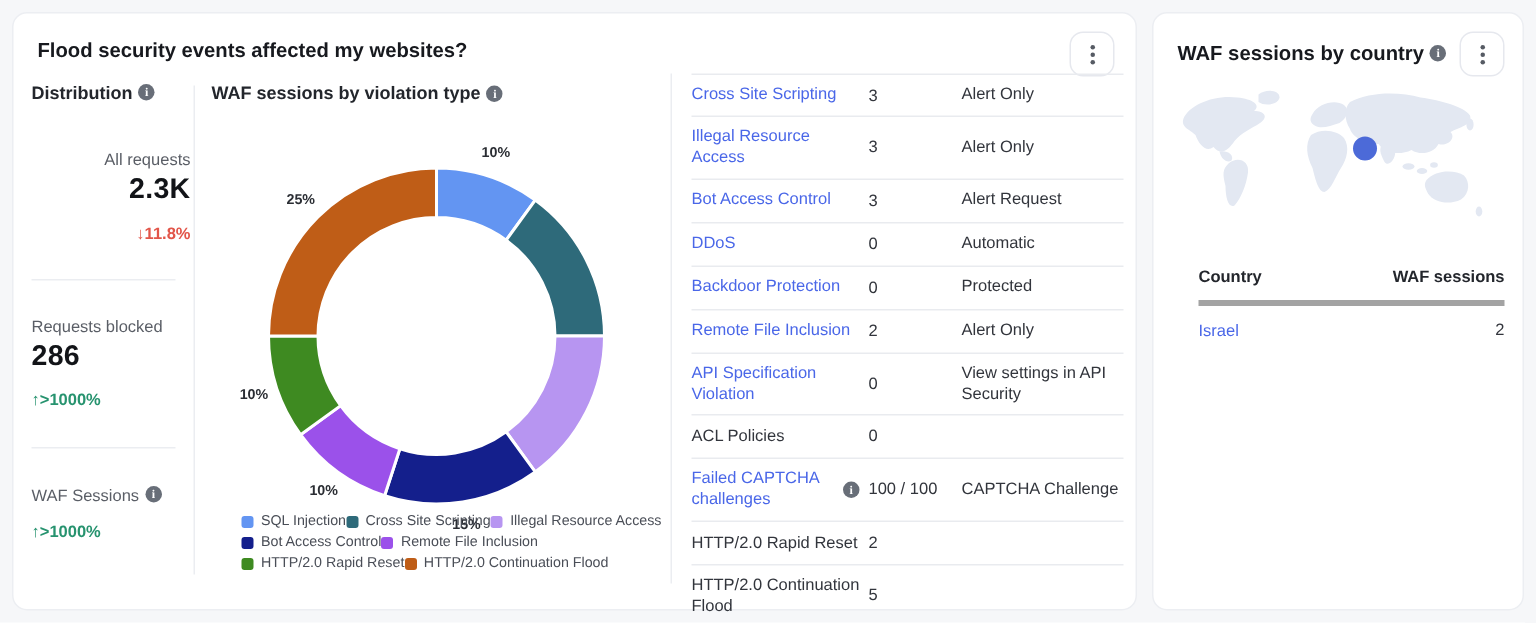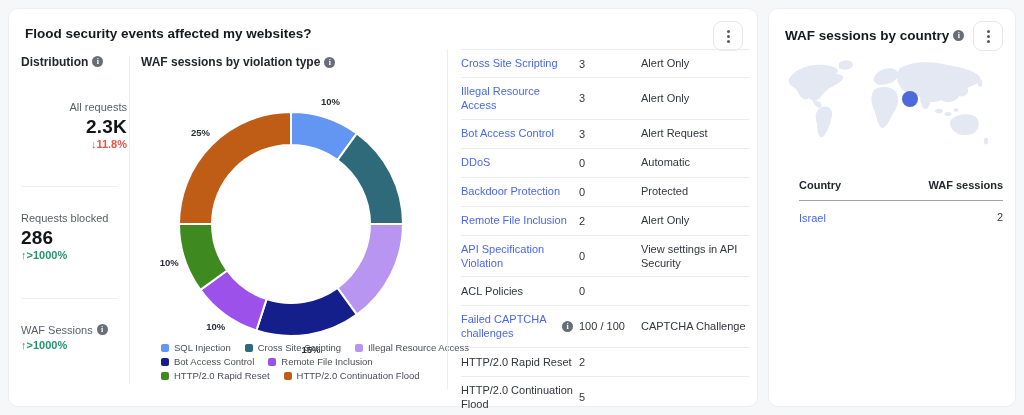--- a/index.html
+++ b/index.html
@@ -44,39 +44,39 @@
     color:#fff; font-size:8px; font-weight:bold; line-height:11px; text-align:center;
     font-family:"Liberation Serif", serif;
   }
 
   
   .sec-header { font-size:12px; font-weight:bold; color:#23262c; }
   .dist-header { position:absolute; left:12px; top:46px; }
   .metric { position:absolute; left:12px; width:106px; }
   .metric .m-label { font-size:11px; color:#5a5e66; margin-bottom:3px; }
   .metric .m-value { font-size:19px; font-weight:bold; color:#121418; letter-spacing:.2px; }
-  .metric .m-delta { font-size:11px; margin-top:0; font-weight:bold; }
+  .metric .m-delta { font-size:11px; margin-top:12px; font-weight:bold; }
   .delta-down { color:#e25549; }
   .delta-up   { color:#27936f; }
   #metric-0 { top:92px;text-align:right; } #metric-1 { top:203px; } #metric-2 { top:315px; }
   .h-div { position:absolute; left:12px; width:96px; height:1px; background:#ebedf1; }
   #hdiv-0 { top:177px; } #hdiv-1 { top:289px; }
 
   .v-div { position:absolute; width:1px; background:#ebedf1; }
   #vdiv-0 { left:120px; top:48px; height:326px; }
   #vdiv-1 { left:438px; top:40px; height:340px; }
 
   
   .chart-header { position:absolute; left:132px; top:46px; display:flex; align-items:center; }
   #donut-svg { position:absolute; left:132px; top:78px; }
   .pct-label { font-size:9.5px; font-weight:bold; fill:#2a2d33; font-family:"Liberation Sans",sans-serif; }
 
   #legend { position:absolute; left:152px; top:333px; width:292px;
             display:flex; flex-direction:column; gap:3px; }
-  .legend-row { display:flex; gap:14px; }
+  .legend-row { display:flex; }
   .legend-item { display:flex; align-items:center; gap:5px; font-size:9.5px; color:#4a4e57; white-space:nowrap; }
   .legend-swatch { width:8px; height:8px; border-radius:2px; flex:none; }
 
   
   #vio-table { position:absolute; left:452px; top:40px; width:288px; }
   .vrow {
     display:grid; grid-template-columns:118px 62px 108px;
     align-items:center; border-bottom:1px solid #e9ebef;
     padding:6px 0; min-height:29px; font-size:11px;
   }
@@ -84,21 +84,21 @@
   .vname-wrap { display:flex; align-items:center; padding-right:6px; }
   .vlink { color:#4a67e8; text-decoration:none; line-height:1.3; cursor:pointer; }
   .vname { color:#32353c; line-height:1.3; }
   .vval  { color:#32353c; }
   .vact  { color:#32353c; line-height:1.3; }
 
   
   #map-svg { position:absolute; left:14px; top:48px; }
   .country-table { position:absolute; left:30px; top:170px; width:204px; }
   .ct-head { display:flex; justify-content:space-between; font-size:11px; font-weight:bold;
-             color:#23262c; padding-bottom:9px; border-bottom:1px solid #a3a3a3; }
+             color:#23262c; padding-bottom:9px; border-bottom:4px solid #a3a3a3; }
   .ct-row  { display:flex; justify-content:space-between; padding-top:10px; font-size:11px; }
   .ct-row .vlink { font-size:11px; }
   .ct-val { color:#32353c; }
 </style>
 </head>
 <body>
 
 <section class="card card-left">
   <h2 class="card-title">Flood security events affected my websites?</h2>
   <div class="kebab-btn">

